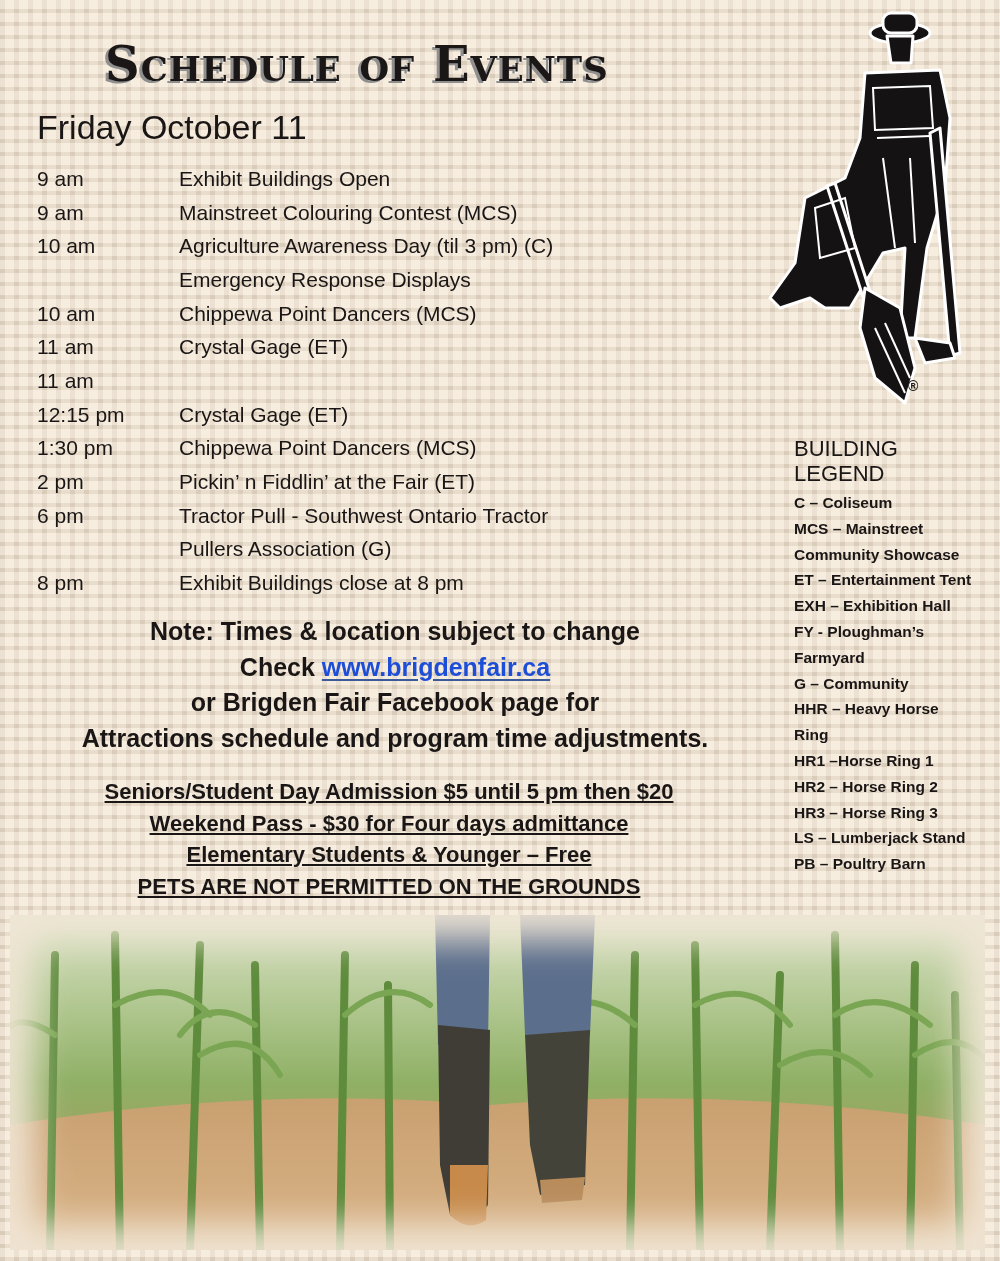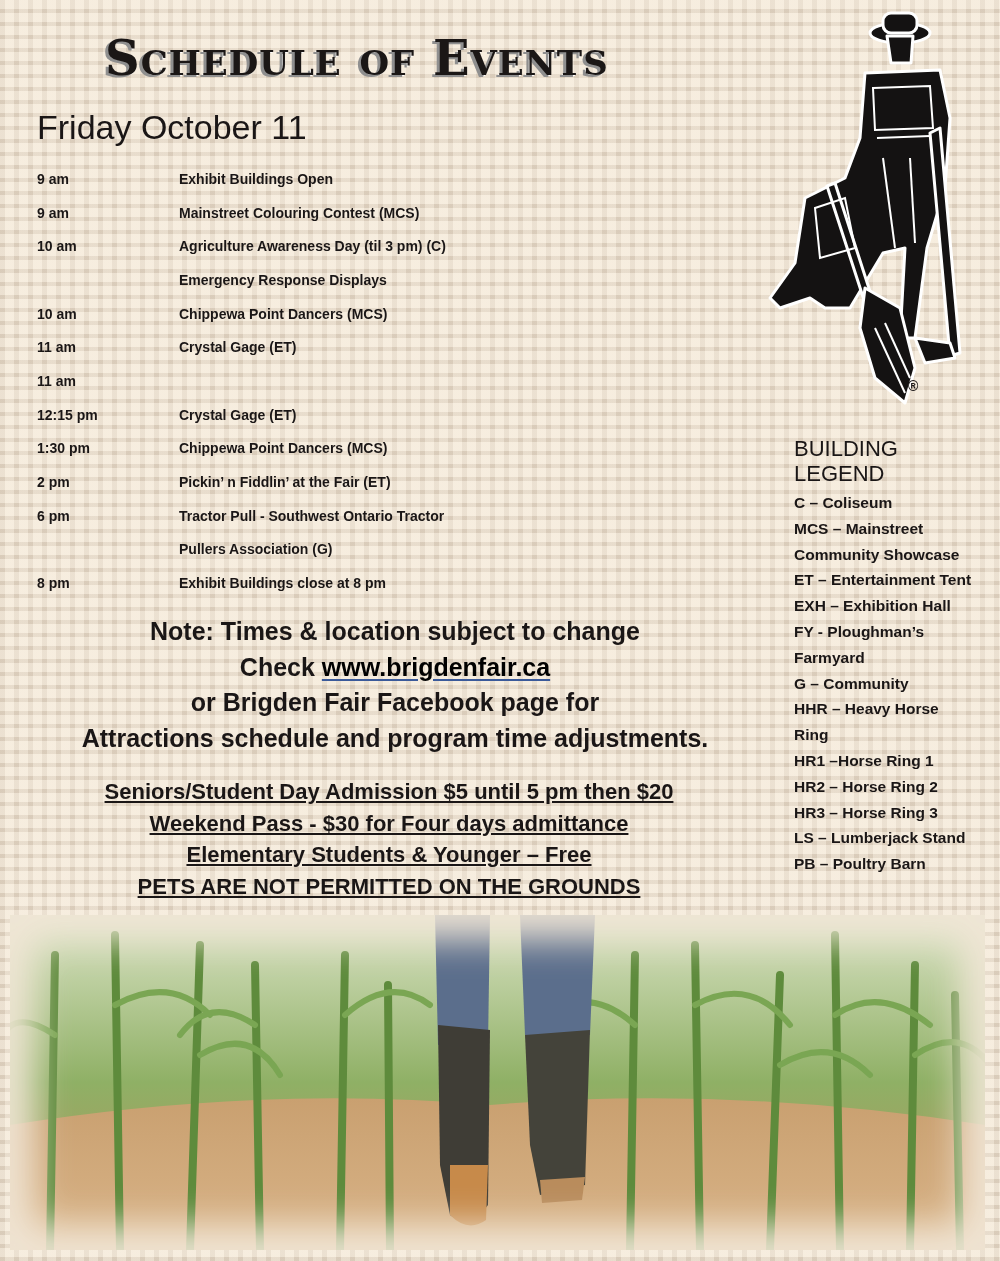--- a/index.html
+++ b/index.html
@@ -6,46 +6,46 @@
   body {
     width: 1000px; height: 1261px; overflow: hidden; position: relative;
     font-family: "Liberation Sans", "DejaVu Sans", sans-serif;
     color: #1a1616;
     background-color: #ece0cf;
     background-image:
       repeating-linear-gradient(0deg, rgba(150,130,110,0.10) 0px, rgba(150,130,110,0.10) 4px, rgba(255,248,236,0.35) 4px, rgba(255,248,236,0.35) 13px),
       repeating-linear-gradient(90deg, rgba(150,130,110,0.12) 0px, rgba(150,130,110,0.12) 5px, rgba(255,248,236,0.30) 5px, rgba(255,248,236,0.30) 14px);
   }
   .title {
-    position: absolute; left: 105px; top: 30px;
+    position: absolute; left: 105px; top: 36px;
     font-family: "DejaVu Serif", "Liberation Serif", serif;
     font-weight: bold; font-size: 48px; letter-spacing: 1px;
     color: #1b1716;
     font-variant: small-caps;
     text-shadow: -3px 2px 0 #8f8f8f, -1px 1px 0 #fff;
     margin: 0; white-space: nowrap;
   }
   .day {
     position: absolute; left: 37px; top: 108px;
     font-size: 34px; font-weight: normal; margin: 0;
   }
   .schedule {
     position: absolute; left: 37px; top: 162px;
     list-style: none; margin: 0; padding: 0;
   }
   .schedule li {
     display: flex; height: 33.7px; align-items: center;
-    font-size: 14px; font-weight: bold;
+    font-size: 21px; font-weight: normal;
   }
   .schedule .time { width: 142px; flex: none; }
   .notes {
     position: absolute; left: 30px; top: 614px; width: 730px;
     text-align: center; font-size: 25px; font-weight: bold; line-height: 35.5px;
   }
-  .notes .link { color: #000000; text-decoration: underline; text-decoration-color: #3b5a9a; text-underline-offset: 3px; }
+  .notes .link { color: #1d4ed8; text-decoration: underline; text-decoration-color: #3b5a9a; text-underline-offset: 3px; }
   .admission {
     position: absolute; left: 24px; top: 776px; width: 730px;
     text-align: center; font-size: 22px; font-weight: 900; line-height: 31.5px; text-decoration: underline;
   }
   .logo {
     position: absolute; left: 765px; top: 8px; width: 200px; height: 410px;
   }
   .reg {
     position: absolute; left: 908px; top: 378px; font-size: 14px; font-weight: bold;
   }

